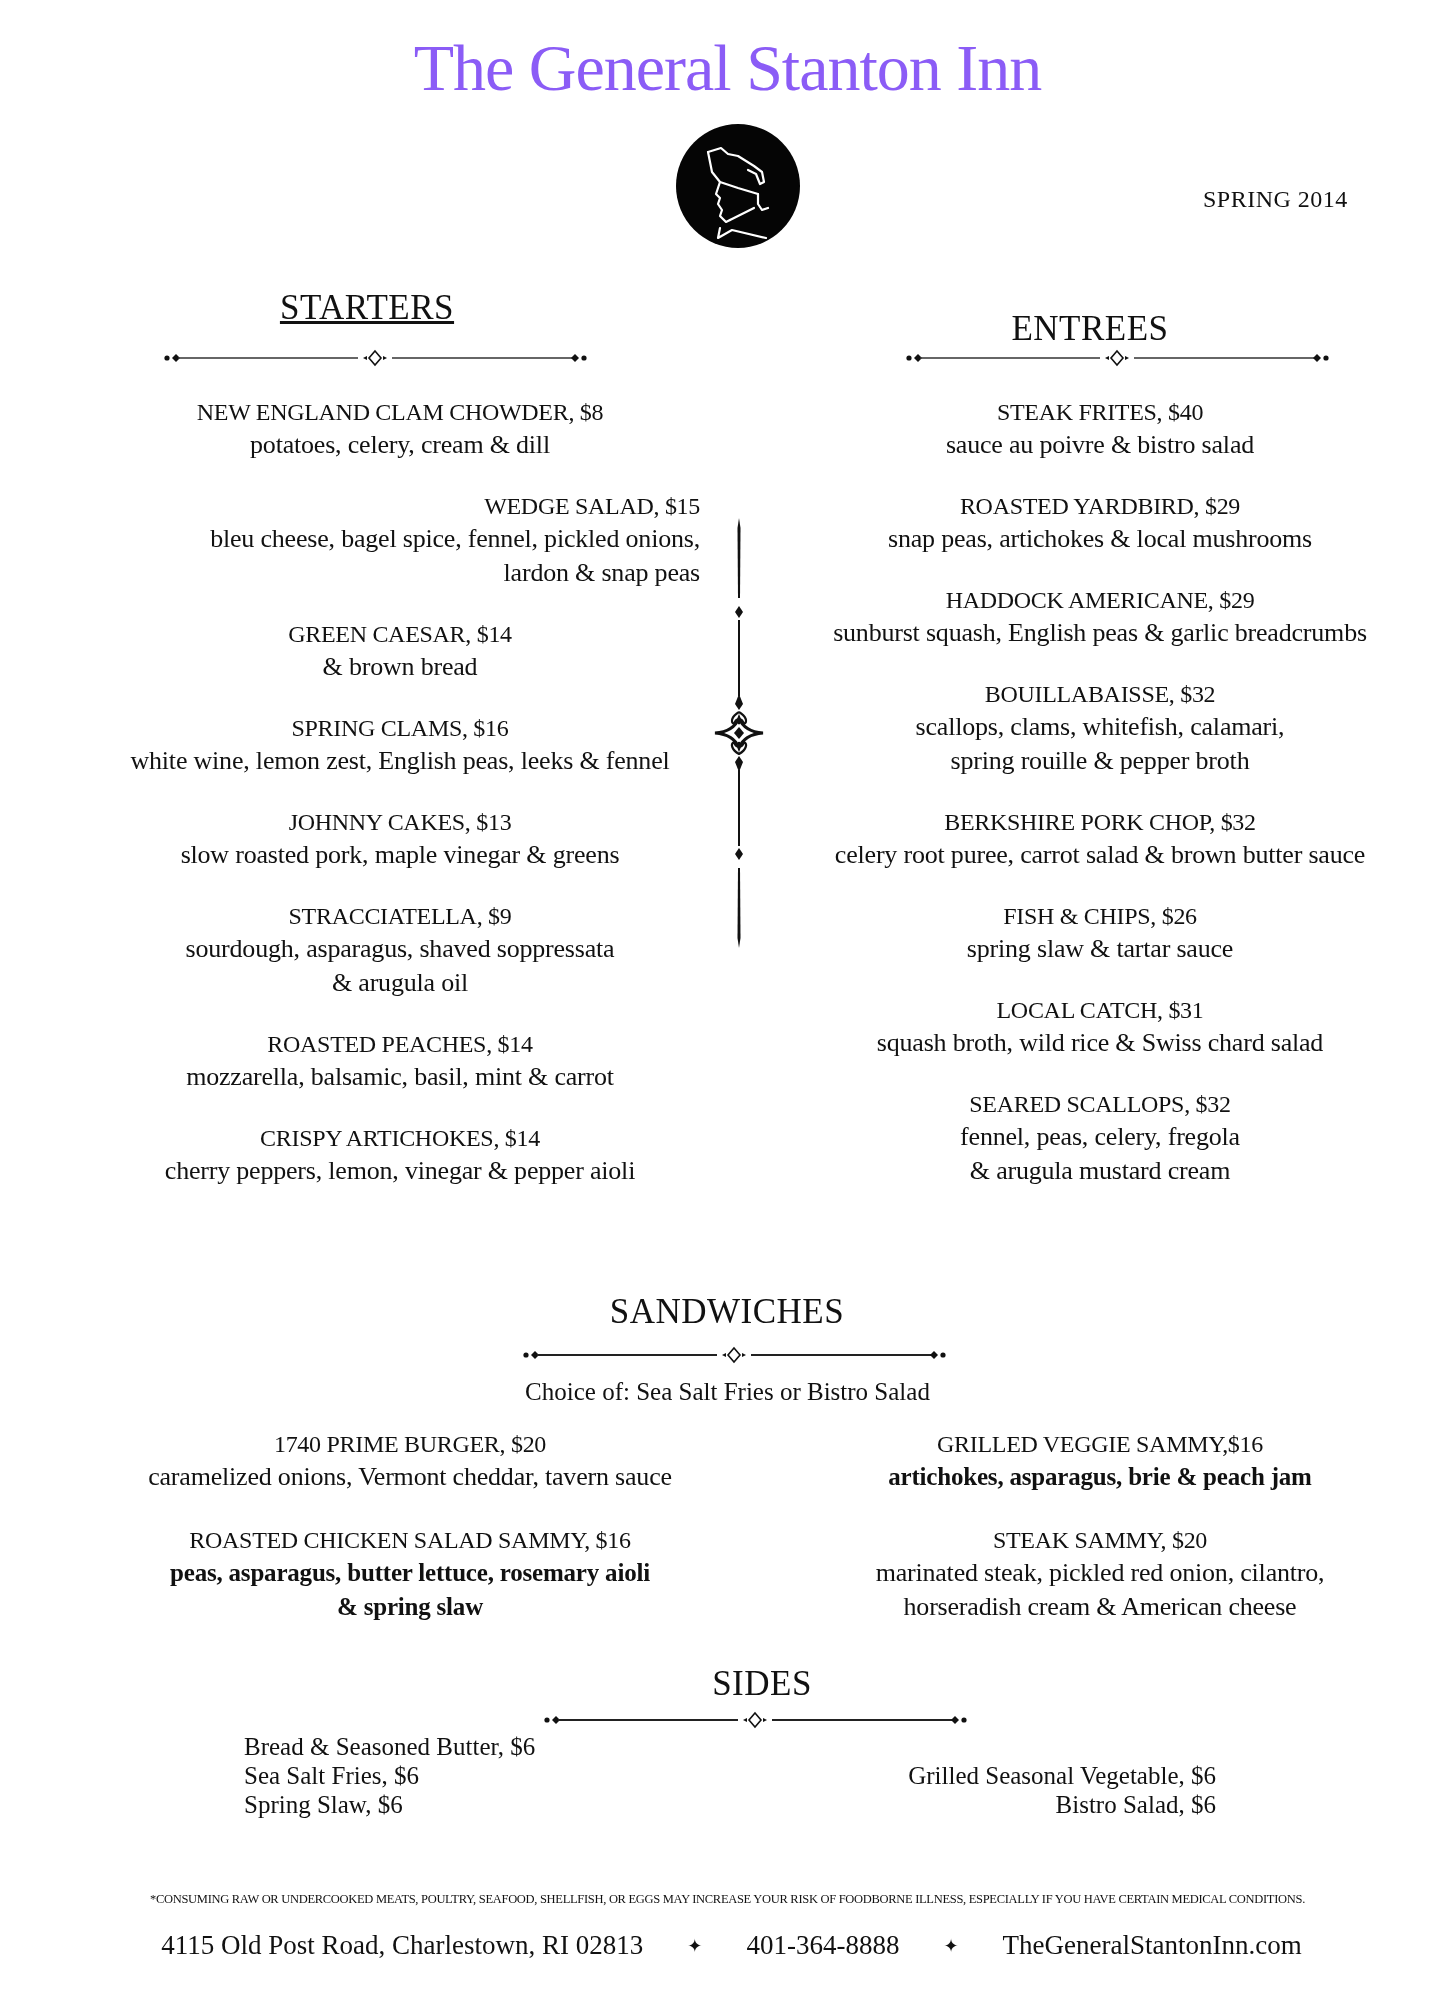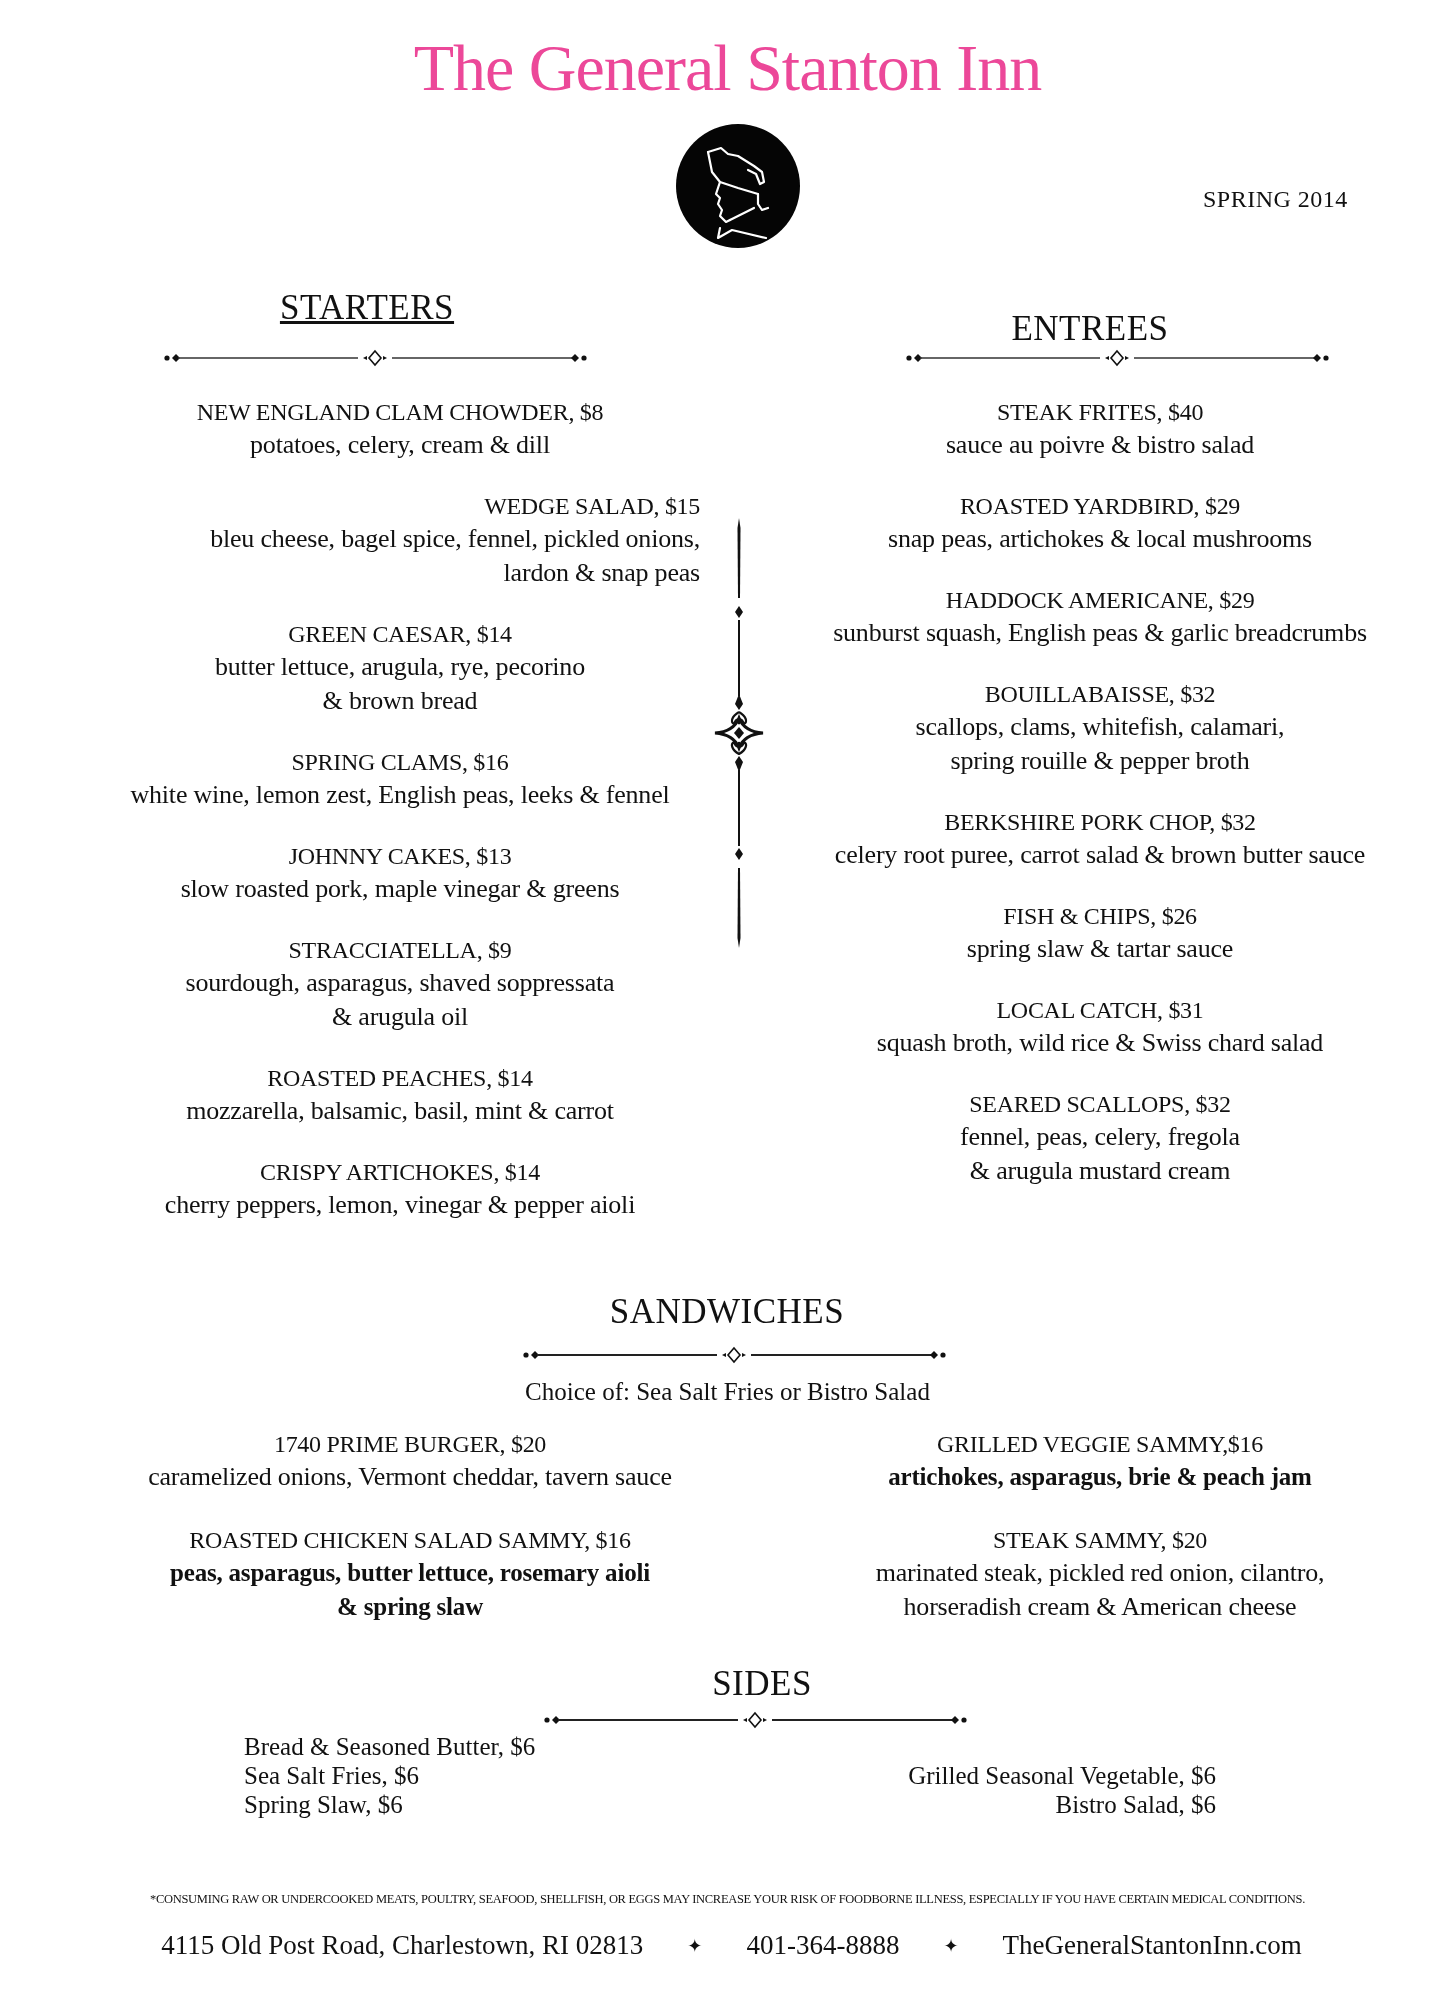--- a/index.html
+++ b/index.html
@@ -1,21 +1,21 @@
 <!DOCTYPE html>
 <html><head>
   <meta charset="utf-8">
   <style>
     * { margin: 0; padding: 0; box-sizing: border-box; }
     html, body { width: 1455px; height: 2000px; background: #ffffff; overflow: hidden; }
     body { position: relative; color: #111111; font-family: "Liberation Serif", "DejaVu Serif", serif; }
 
     .abs { position: absolute; }
 
-    #title { left: 0; width: 1455px; top: 30px; font-size: 66px; letter-spacing: -1px; text-align: center; color: #ec4899; }
+    #title { left: 0; width: 1455px; top: 30px; font-size: 66px; letter-spacing: -1px; text-align: center; color: #8b5cf6; }
 
     #logo { left: 676px; top: 124px; width: 124px; height: 124px; border-radius: 50%; background: #050505; }
     #logo svg { width: 124px; height: 124px; }
 
     #season { left: 1203px; top: 186px; font-size: 24px; letter-spacing: 0.5px; }
 
     .section-heading { font-size: 35px; letter-spacing: 0.5px; text-align: center; }
     .divider { height: 20px; }
     .divider svg { width: 100%; height: 20px; display: block; }
 
@@ -101,21 +101,20 @@
     <div class="name">NEW ENGLAND  CLAM CHOWDER, $8</div>
     <div class="desc">potatoes, celery, cream &amp; dill</div>
   </div>
   <div class="item" style="margin-top:12px;text-align:right;">
     <div class="name">WEDGE SALAD, $15</div>
     <div class="desc">bleu cheese, bagel spice, fennel, pickled onions,</div>
     <div class="desc">lardon &amp; snap peas</div>
   </div>
   <div class="item">
     <div class="name">GREEN CAESAR, $14</div>
-    <div class="desc">butter lettuce, arugula, rye, pecorino</div>
     <div class="desc">&amp; brown bread</div>
   </div>
   <div class="item">
     <div class="name">SPRING CLAMS, $16</div>
     <div class="desc">white wine, lemon zest, English peas, leeks &amp; fennel</div>
   </div>
   <div class="item">
     <div class="name">JOHNNY CAKES, $13</div>
     <div class="desc">slow roasted pork, maple vinegar &amp; greens</div>
   </div>

